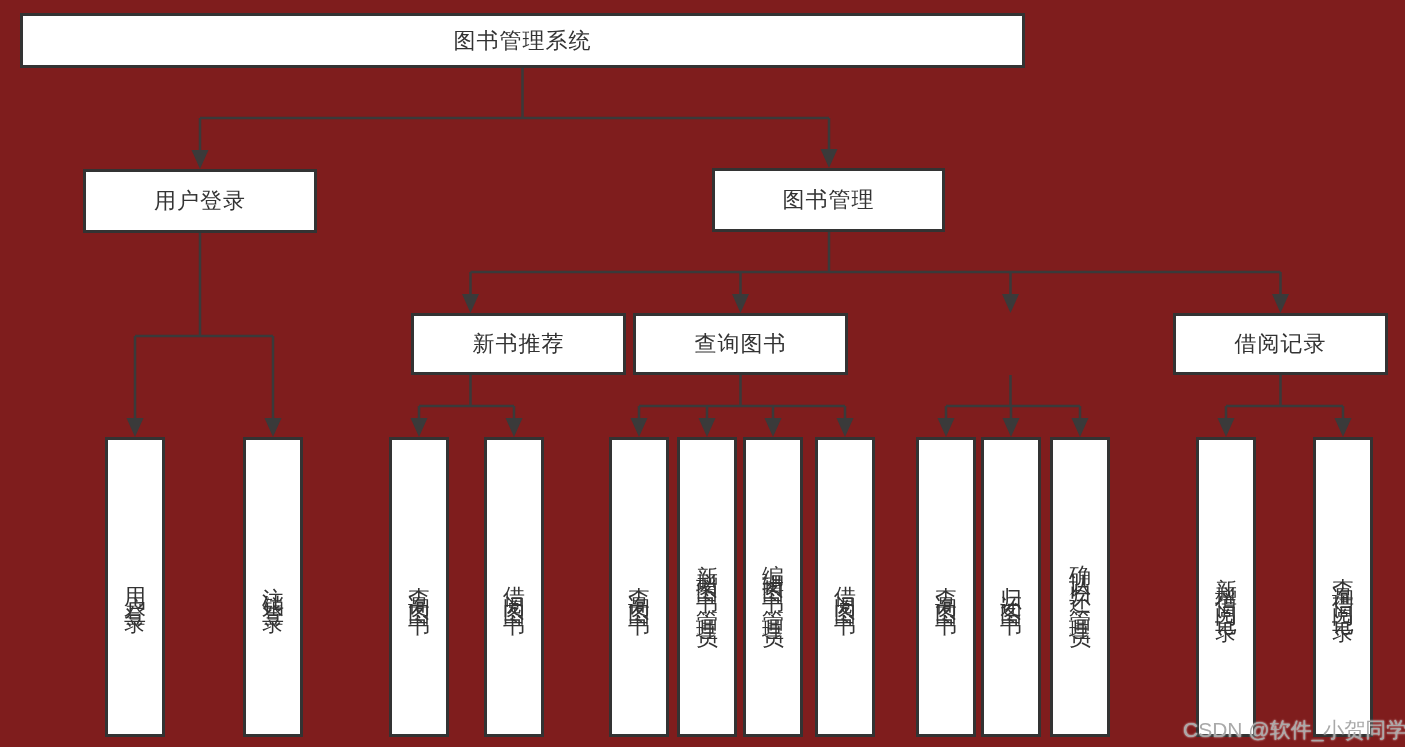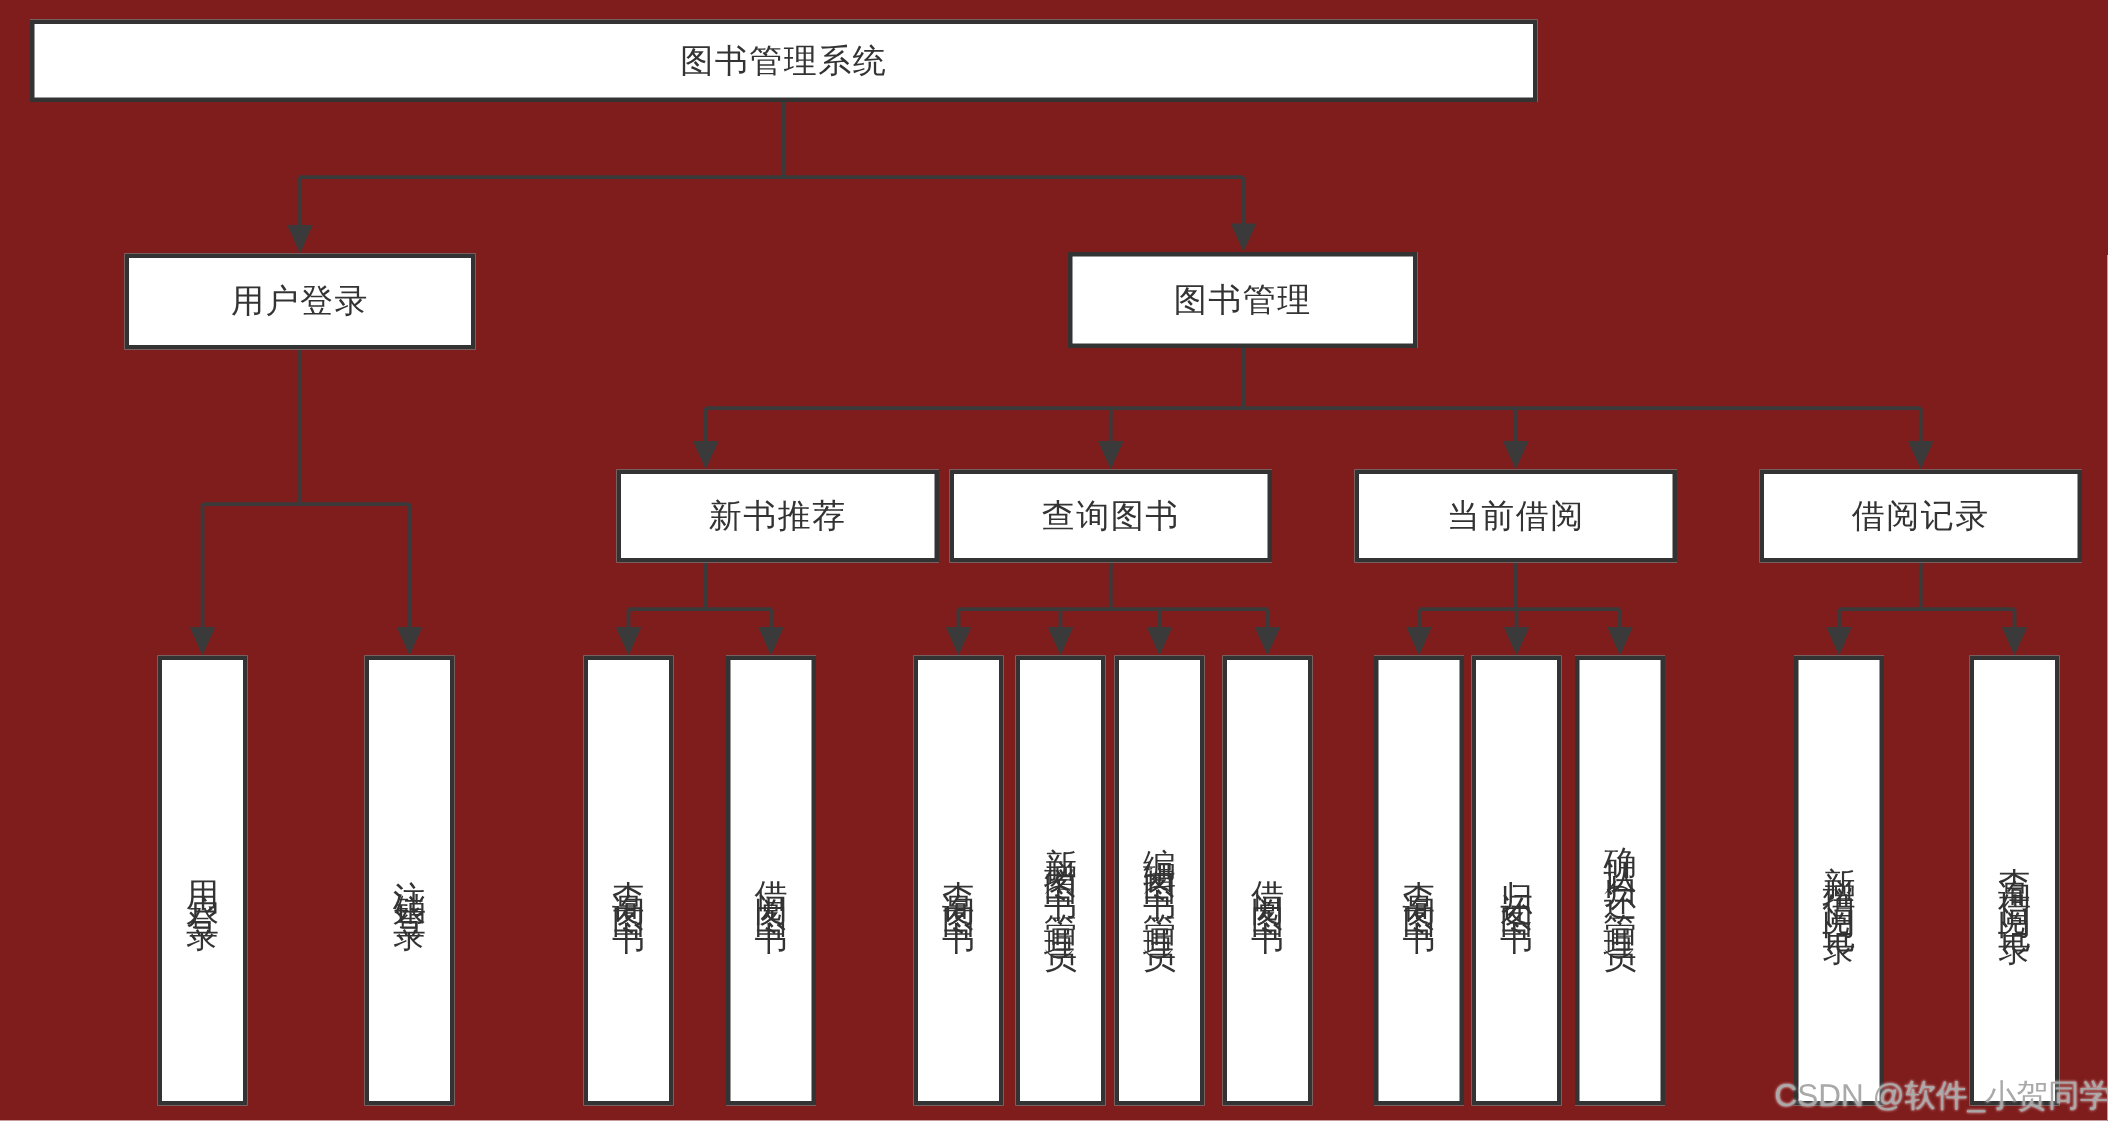--- a/index.html
+++ b/index.html
@@ -95,21 +95,20 @@
     </g>
   </svg>
 
   <div class="hnode" style="left:20px; top:13px; width:1005px; height:55px;">图书管理系统</div>
 
   <div class="hnode" style="left:83px; top:169px; width:234px; height:64px;">用户登录</div>
   <div class="hnode" style="left:712px; top:168px; width:233px; height:64px;">图书管理</div>
 
   <div class="hnode" style="left:363px; top:313px; width:215px; height:62px;margin-left:48px;">新书推荐</div>
   <div class="hnode" style="left:633px; top:313px; width:215px; height:62px;">查询图书</div>
-  <div class="hnode" style="left:903px; top:313px; width:215px; height:62px;">当前借阅</div>
   <div class="hnode" style="left:1173px; top:313px; width:215px; height:62px;">借阅记录</div>
 
   <div class="vnode" style="left:105px;">用户登录</div>
   <div class="vnode" style="left:243px;">注销登录</div>
 
   <div class="vnode" style="left:389px;">查询图书</div>
   <div class="vnode" style="left:484px;">借阅图书</div>
 
   <div class="vnode" style="left:609px;">查询图书</div>
   <div class="vnode" style="left:677px;">新增图书（管理员）</div>

